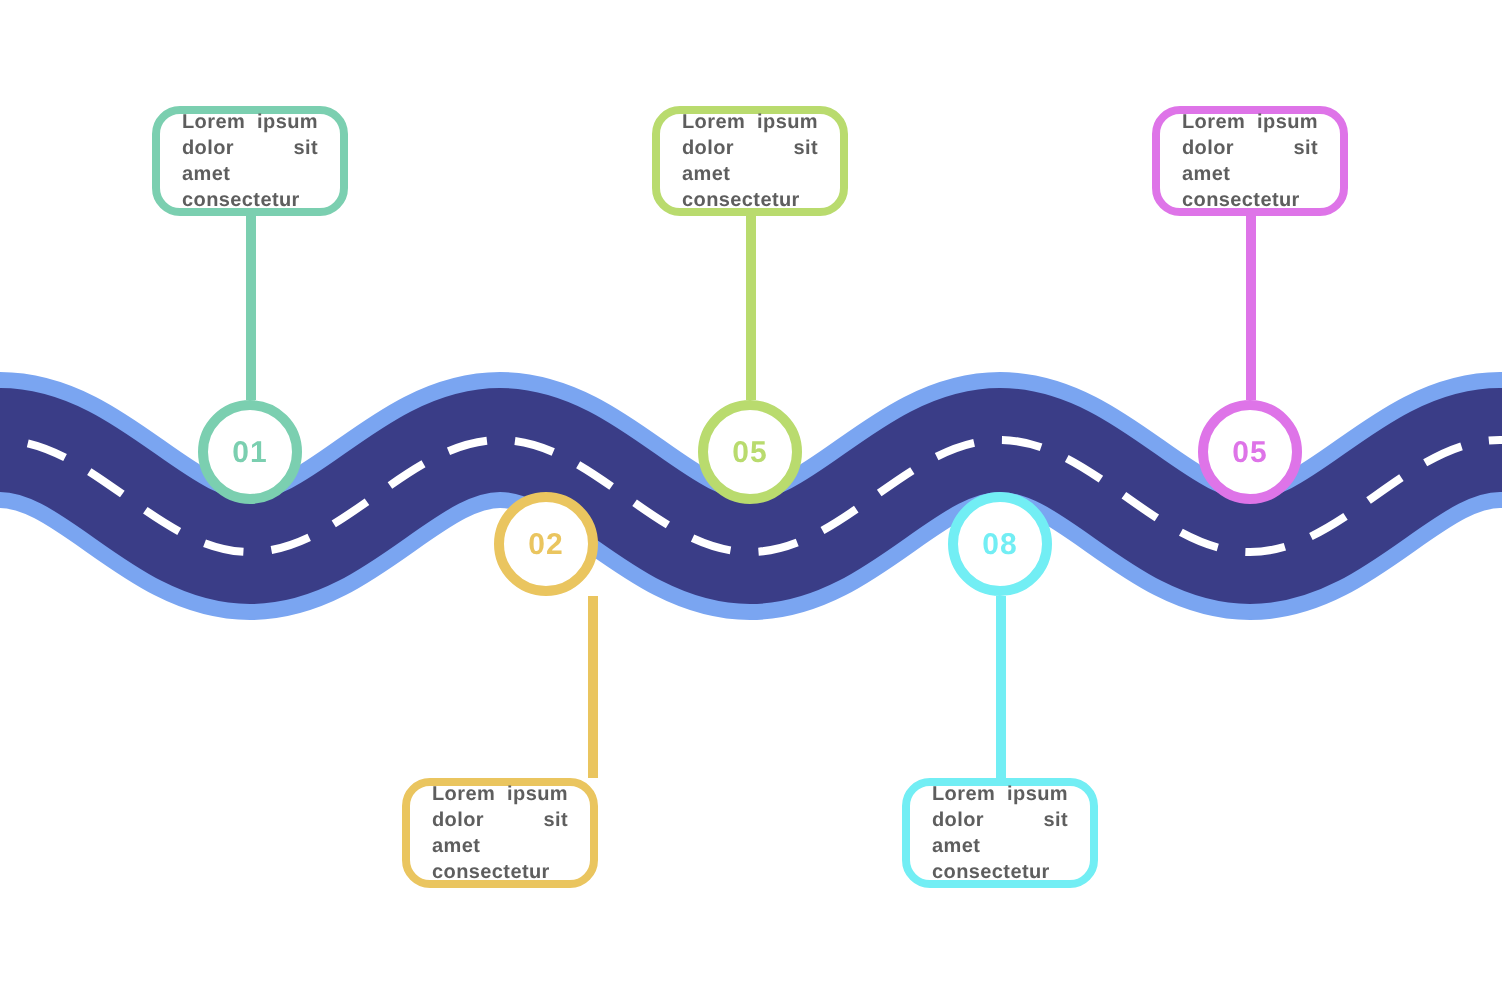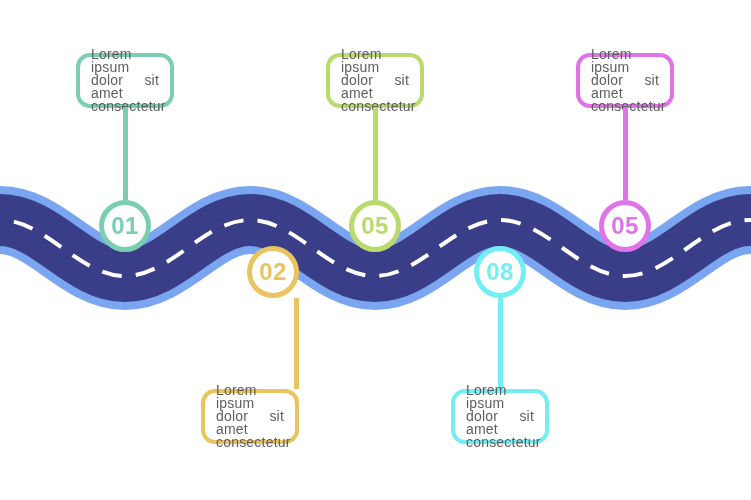--- a/index.html
+++ b/index.html
@@ -43,46 +43,47 @@
     background: #ffffff;
     border: 4px solid var(--c);
     border-radius: 14px;
     display: flex;
     align-items: center;
     padding: 0 11px;
   }
   .card-text {
     margin: 0;
     width: 100%;
-    font-size: 14px;
+    font-size: 10px;
     line-height: 13px;
     letter-spacing: 0.2px;
     color: #5e5e5e;
     text-align: justify;
+    font-weight: bold;
   }
   .connector {
     width: 5px;
     background: var(--c);
   }
   .milestone.top .connector    { height: 92px; }
   .milestone.bottom .connector { height: 91px; }
 
   .badge {
     box-sizing: border-box;
     width: 52px;
     height: 52px;
     border-radius: 50%;
     background: #ffffff;
     border: 5px solid var(--c);
     display: flex;
     align-items: center;
     justify-content: center;
   }
   .badge-number {
-    font-size: 24px;
+    font-size: 15px;
     font-weight: bold;
     letter-spacing: 0.5px;
     color: var(--c);
   }
 </style>
 </head>
 <body>
 
 <div class="stage">
 

